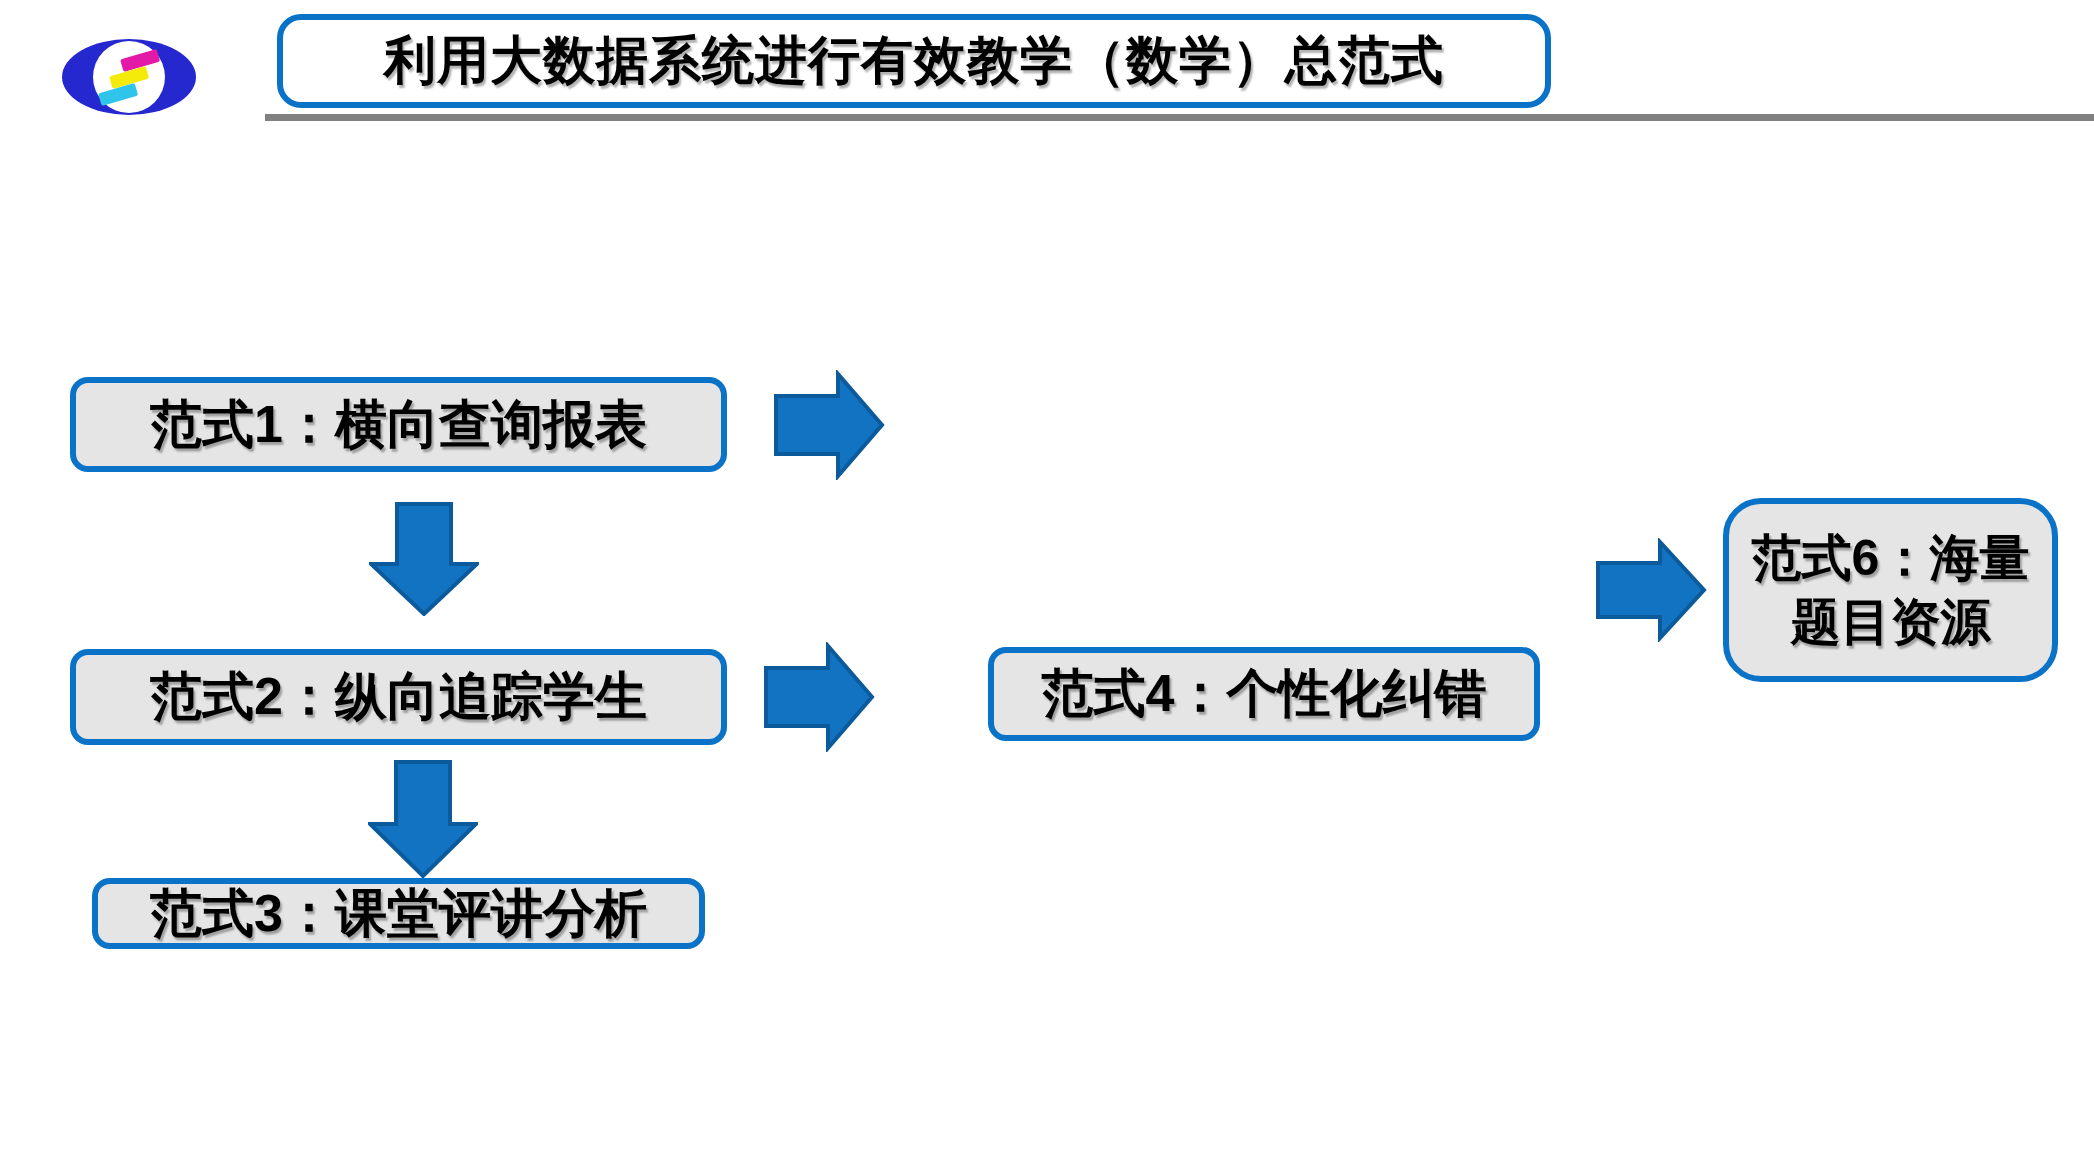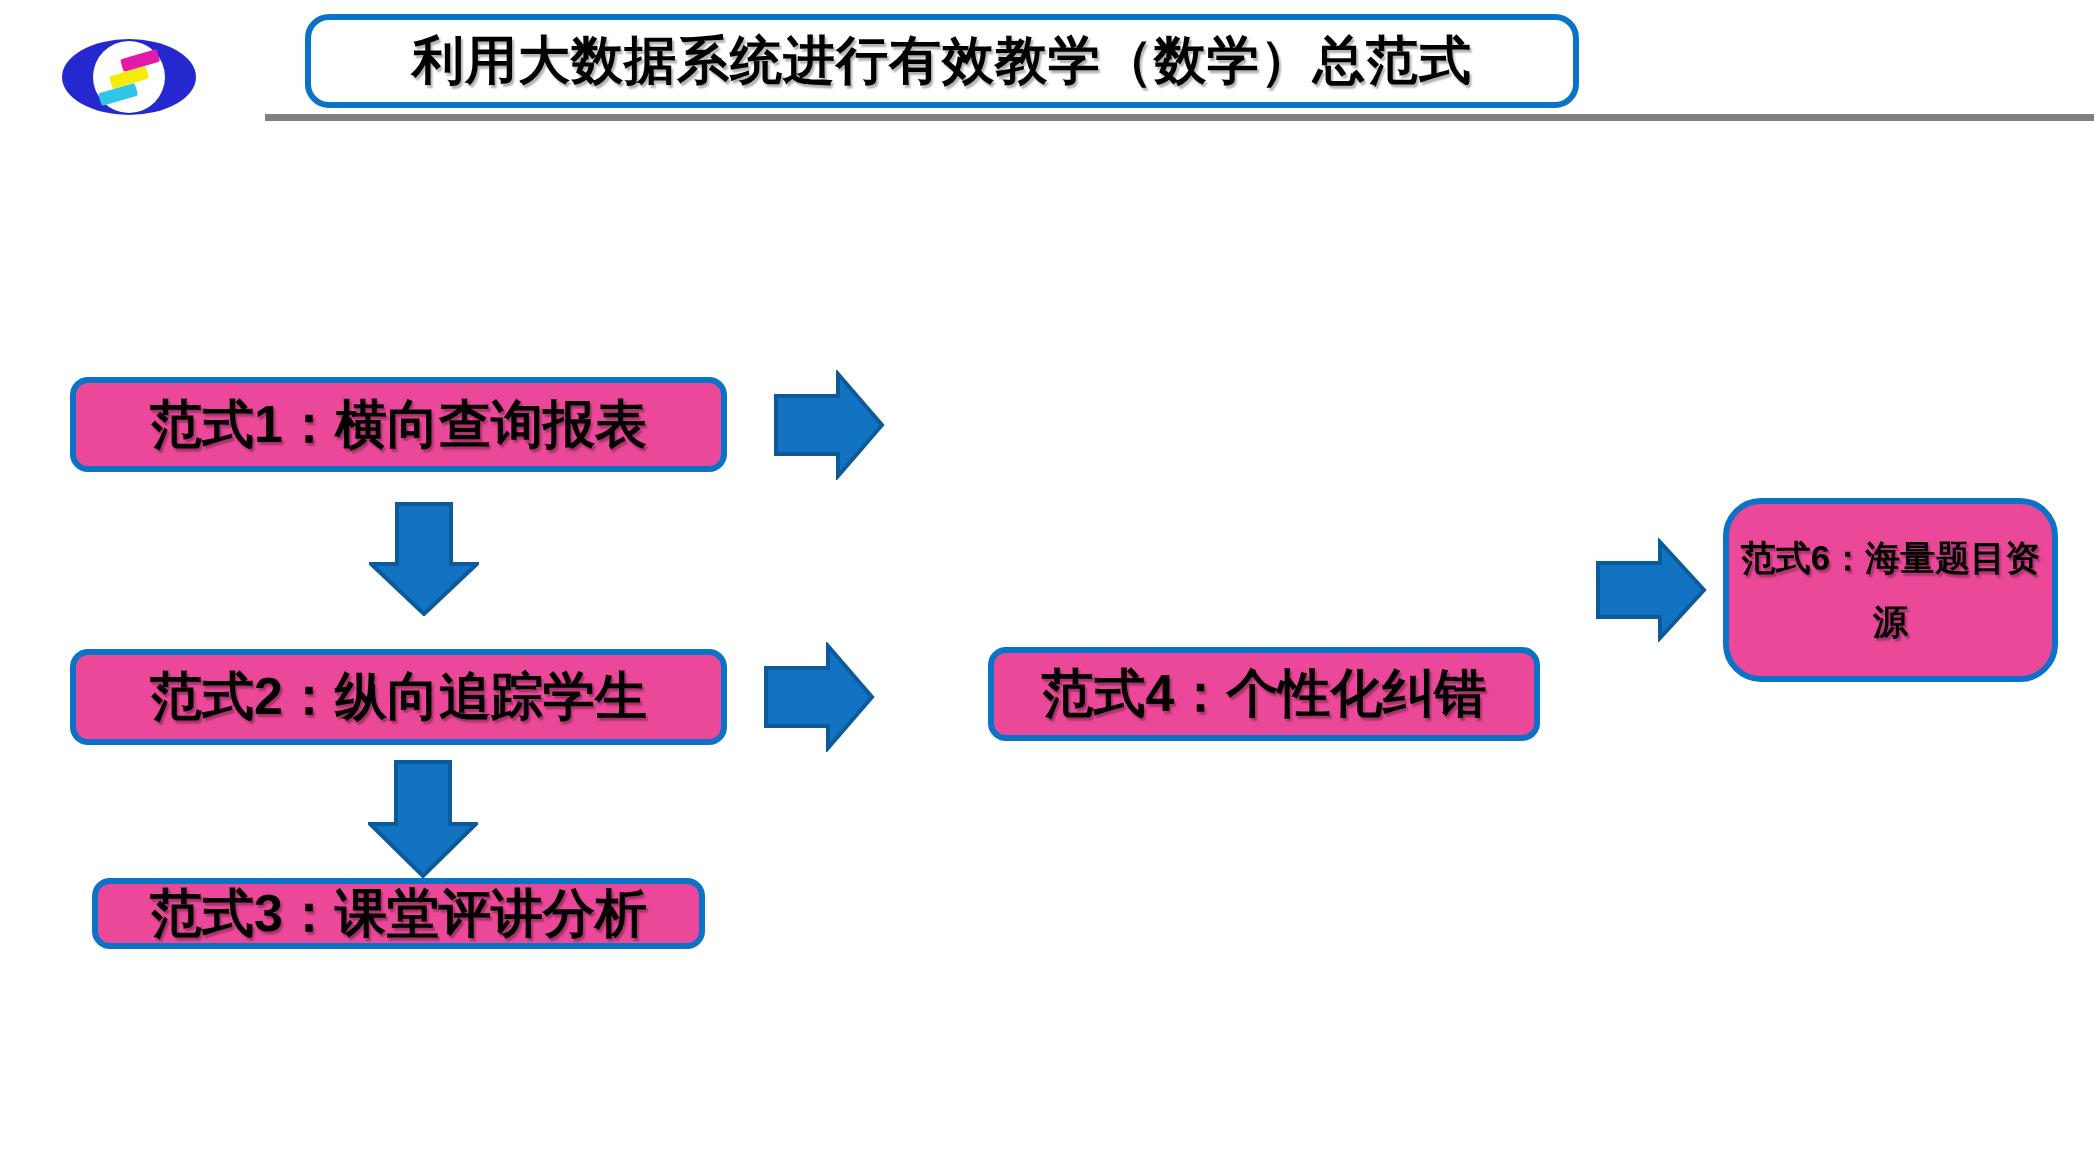--- a/index.html
+++ b/index.html
@@ -21,39 +21,38 @@
   .title-box {
     left: 277px; top: 14px;
     width: 1274px; height: 94px;
     border: 6px solid #0A73C8;
     border-radius: 24px;
     background: #ffffff;
     display: flex;
     align-items: center;
     justify-content: center;
     box-sizing: border-box;
-    margin-left: 28px;
   }
   .title-text {
     font-size: 52px;
     font-weight: 900;
     color: #000000;
     letter-spacing: 1px;
     white-space: nowrap;
     text-shadow: 2px 3px 2px rgba(0,0,0,0.30);
   }
   .divider {
     left: 265px; top: 114px;
     width: 1829px; height: 7px;
     background: #808080;
   }
 
   
   .node {
-    background: #ec4899;
+    background: #e5e5e5;
     border: 6px solid #0A73C8;
     border-radius: 18px;
     box-sizing: border-box;
     display: flex;
     align-items: center;
     justify-content: center;
     text-align: center;
     font-size: 52px;
     font-weight: 900;
     color: #000000;
@@ -61,21 +60,21 @@
     white-space: nowrap;
   }
   .node-p1 { left: 70px;   top: 377px; width: 657px; height: 95px; }
   .node-p5 { left: 900px;  top: 377px; width: 722px; height: 93px; }
   .node-p2 { left: 70px;   top: 649px; width: 657px; height: 96px; }
   .node-p4 { left: 988px;  top: 647px; width: 552px; height: 94px; }
   .node-p3 { left: 92px;   top: 878px; width: 613px; height: 71px; }
   .node-p6 {
     left: 1723px; top: 498px; width: 335px; height: 184px;
     border-radius: 38px;
-    font-size: 35px;
+    font-size: 50px;
     line-height: 64px;
     white-space: normal;
     padding: 0 8px;
   }
 
   .arrow-svg { display: block; }
 </style>
 </head>
 <body>
 

